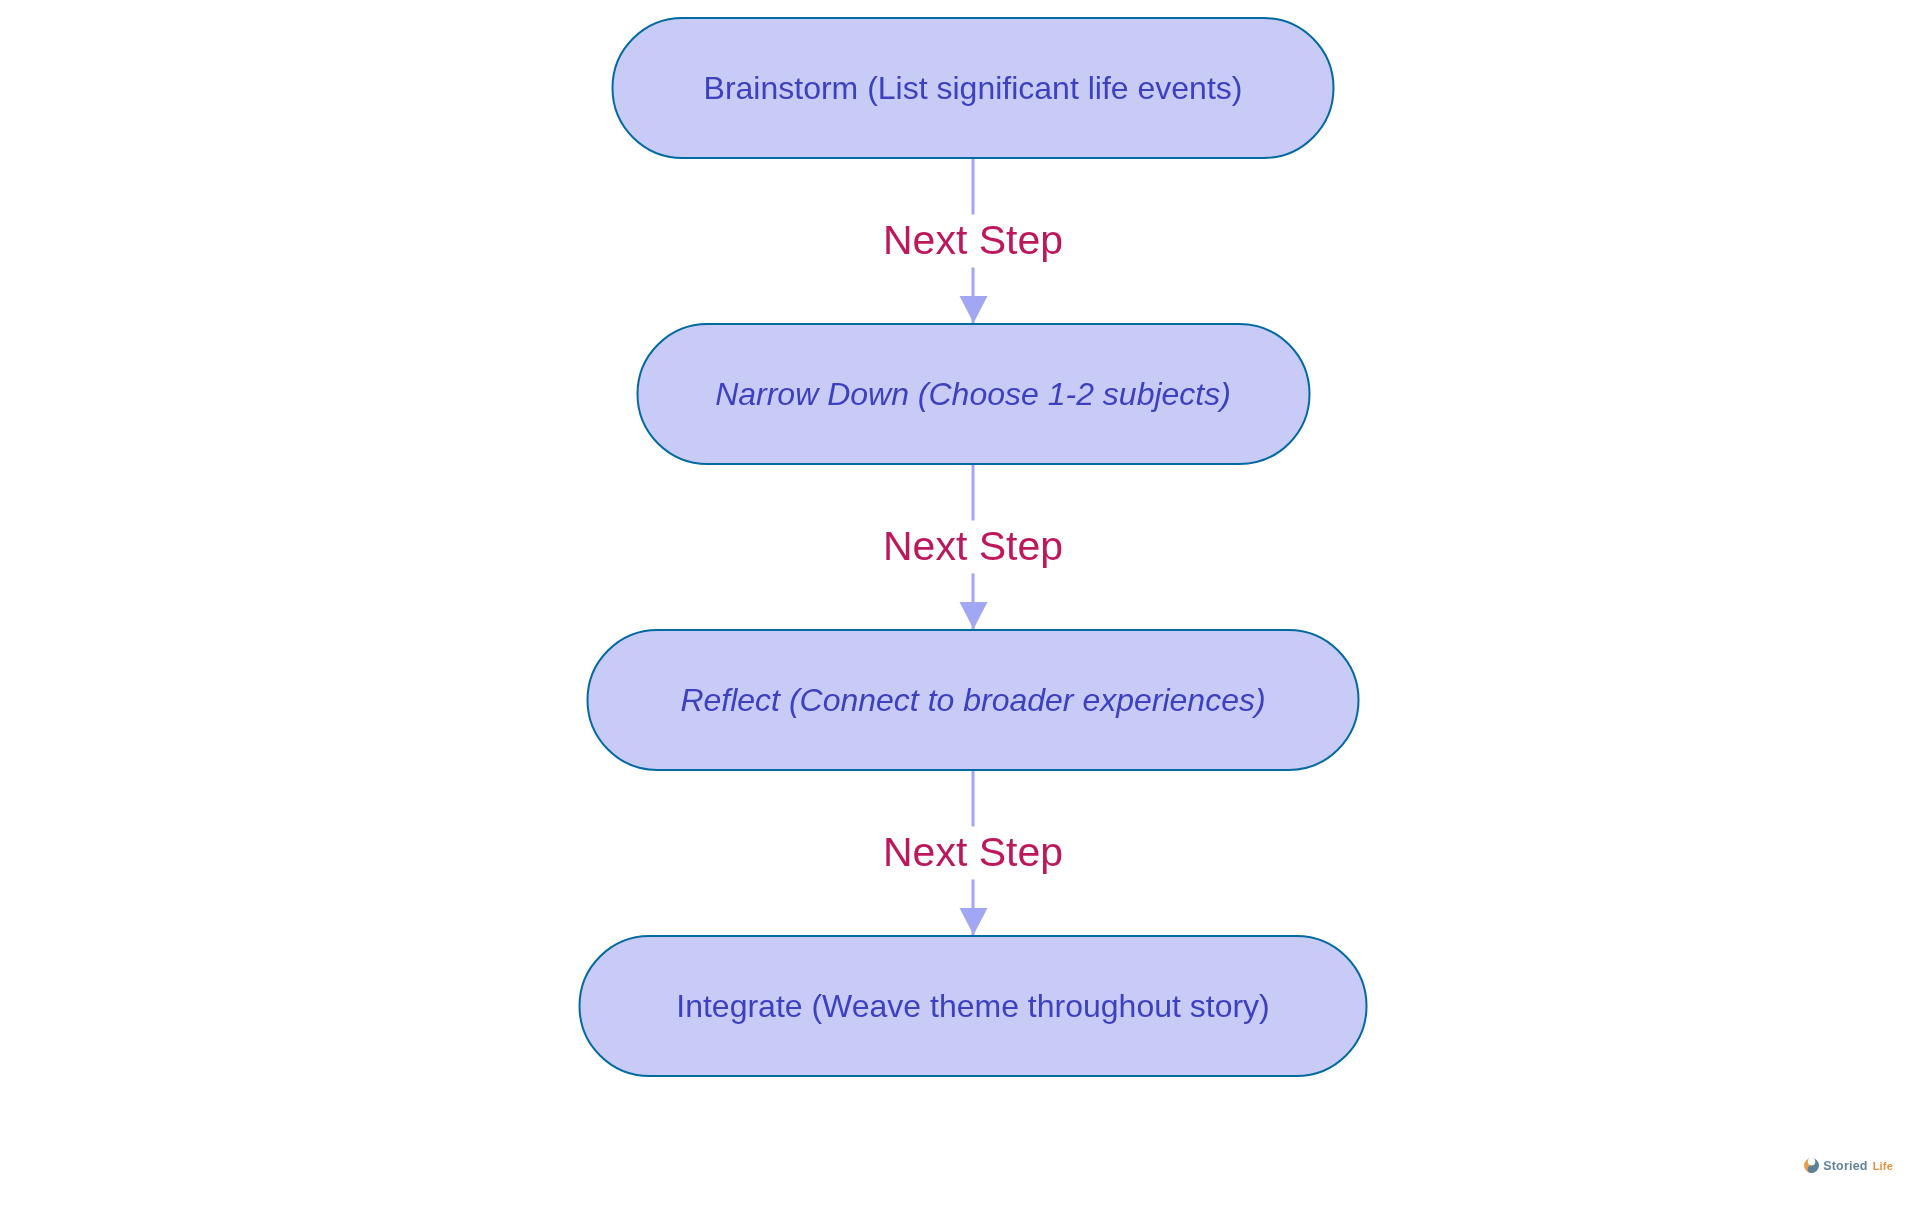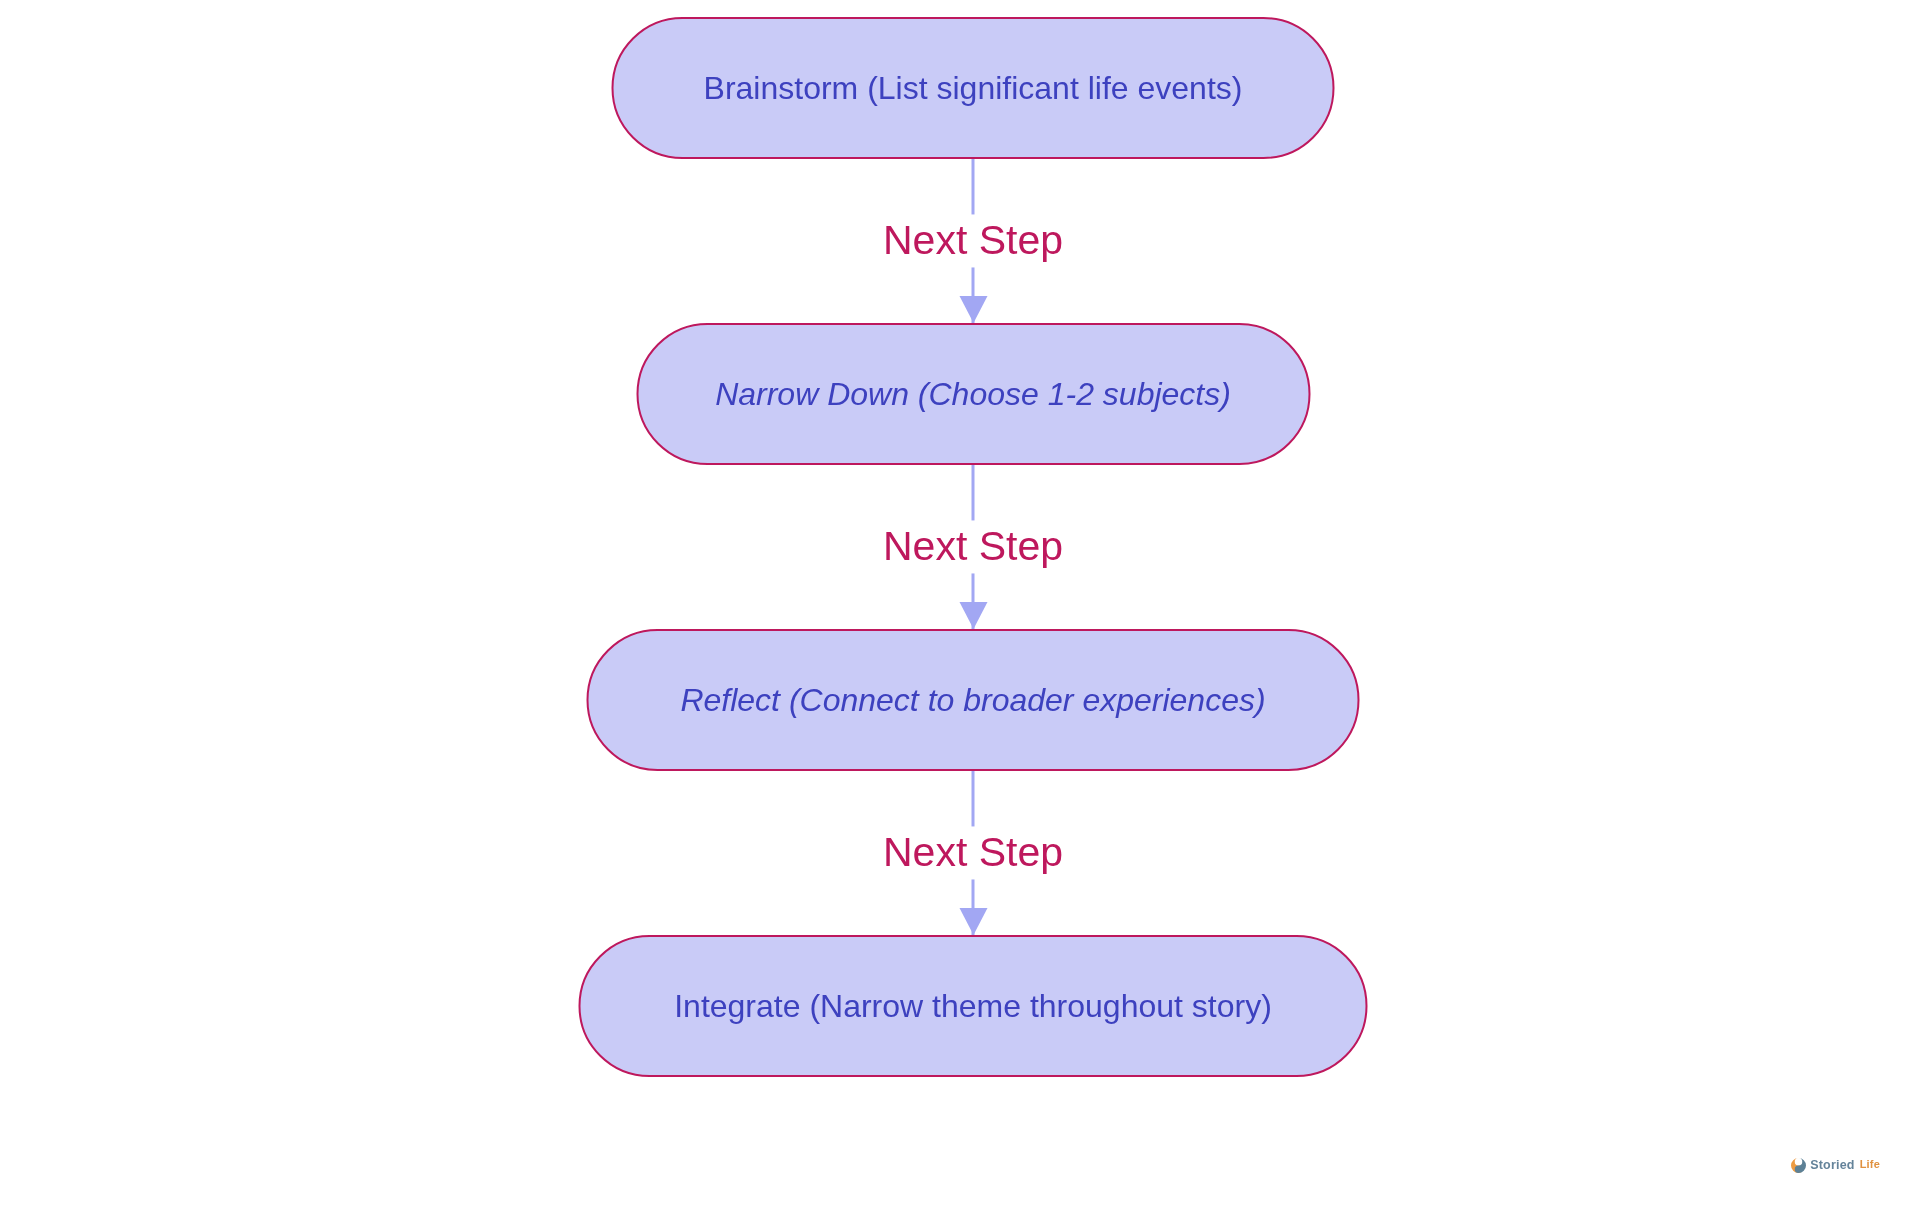--- a/index.html
+++ b/index.html
@@ -22,21 +22,21 @@
     transform: translateX(-50%);
     display: flex;
     flex-direction: column;
     align-items: center;
   }
   .node {
     box-sizing: border-box;
     height: 142px;
     padding: 0 48px;
     background: #c9cbf7;
-    border: 2px solid #be185d;
+    border: 2px solid #0369a1;
     border-radius: 71px;
     display: flex;
     align-items: center;
     justify-content: center;
     white-space: nowrap;
   }
   .node-label {
     color: #3d41bf;
     font-size: 32px;
     line-height: 1;
@@ -77,23 +77,24 @@
     transform: translate(-50%, -50%);
     background: #ffffff;
     padding: 4px 12px;
     color: #be185d;
     font-size: 41px;
     line-height: 1.1;
     white-space: nowrap;
   }
   .watermark {
     position: absolute;
-    right: 40px;
+    right: 27px;
     bottom: 42px;
     display: flex;
+    align-items: center;
     gap: 4px;
     text-decoration: none;
     cursor: pointer;
   }
   .logo-icon {
     display: inline-flex;
     width: 15px;
     height: 15px;
   }
   .logo-icon svg { width: 100%; height: 100%; }
@@ -142,21 +143,21 @@
       <span class="node-label">Reflect (Connect to broader experiences)</span>
     </div>
 
     <div class="connector">
       <div class="edge-line"></div>
       <div class="arrowhead"></div>
       <div class="edge-label">Next Step</div>
     </div>
 
     <div class="node n4">
-      <span class="node-label">Integrate (Narrow theme throughout story)</span>
+      <span class="node-label">Integrate (Weave theme throughout story)</span>
     </div>
 
   </div>
 
   <a class="watermark">
     <span class="logo-icon">
       <svg viewBox="0 0 20 20" xmlns="http://www.w3.org/2000/svg">
         <path d="M10 0 A10 10 0 0 0 10 20 A5 5 0 0 0 10 10 A5 5 0 0 1 10 0 Z" fill="#ed9c43"></path>
         <path d="M10 0 A10 10 0 0 1 10 20 A5 5 0 0 1 10 10 A5 5 0 0 0 10 0 Z" fill="#5d8196"></path>
       </svg>

